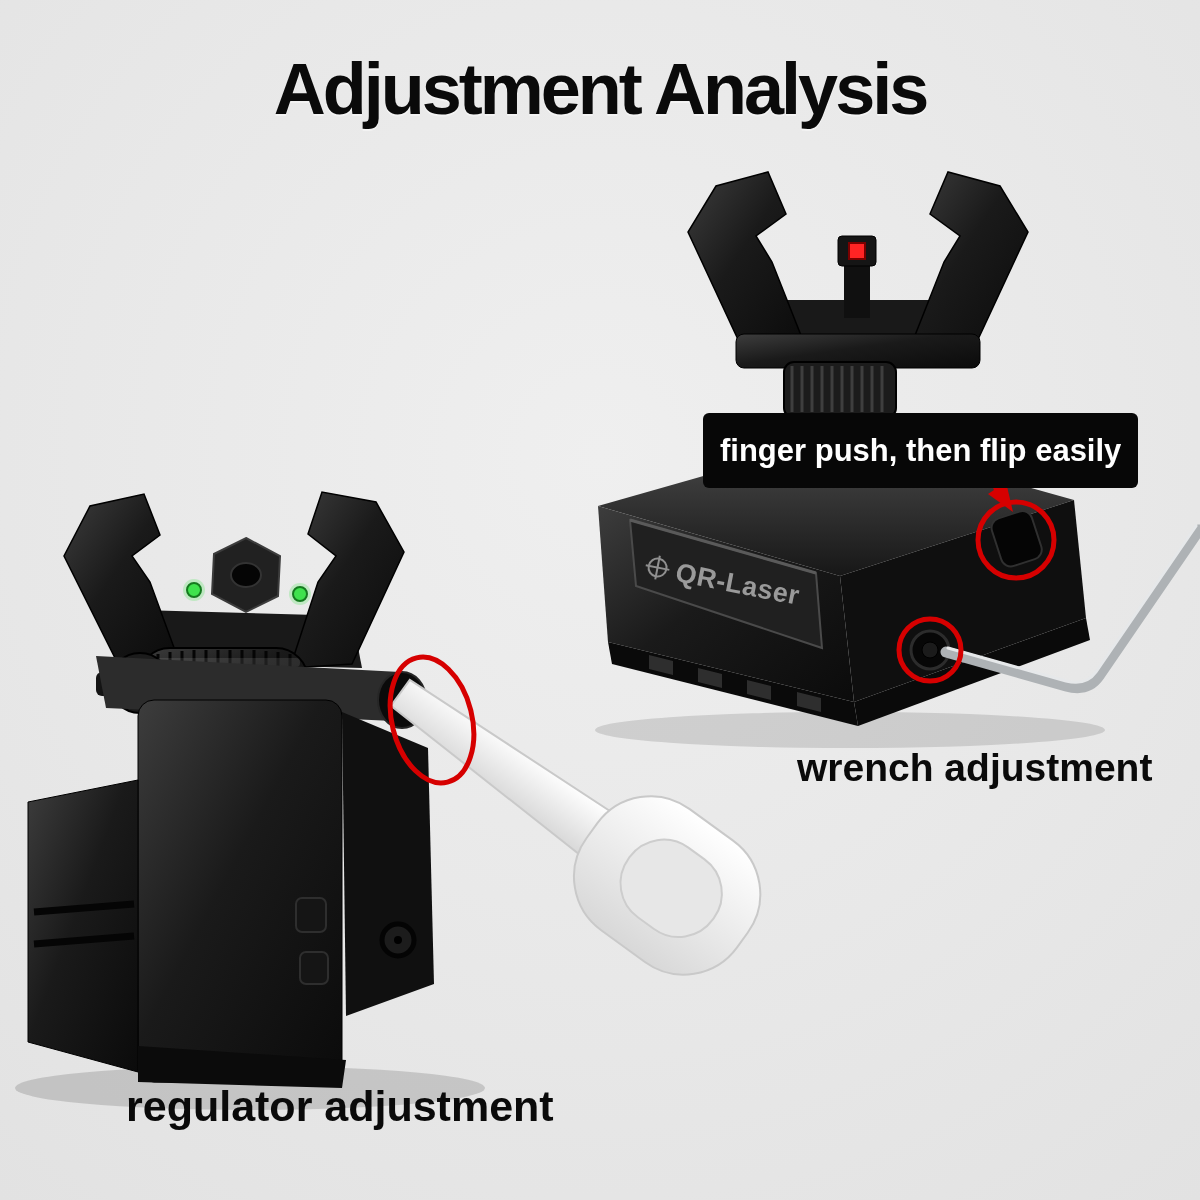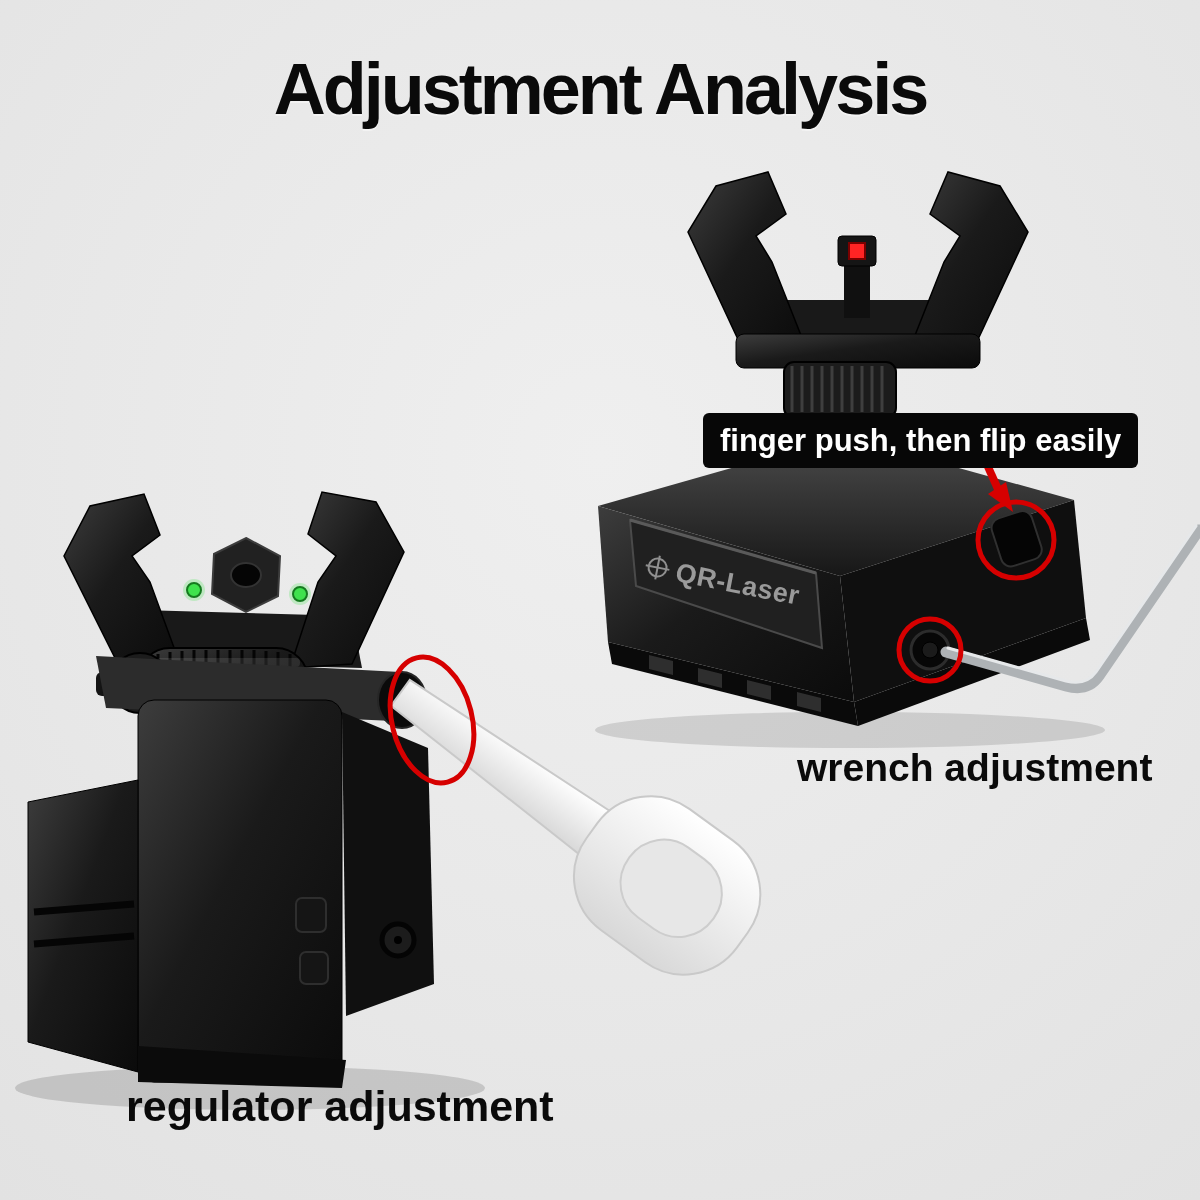--- a/index.html
+++ b/index.html
@@ -11,21 +11,21 @@
   .title{
     position:absolute;top:48px;left:0;width:1200px;text-align:center;
     font-size:72px;font-weight:bold;letter-spacing:-3px;color:#0a0a0a;
     text-shadow:0 2px 0 rgba(255,255,255,0.45);
   }
   .scene{position:absolute;top:0;left:0;}
   svg text{font-family:"Liberation Sans", sans-serif;}
   .callout{
     position:absolute;background:#070707;color:#ffffff;
     font-size:31px;font-weight:bold;line-height:1;
-    padding:12px 17px;border-radius:6px;white-space:nowrap;
+    padding:22px 17px;border-radius:6px;white-space:nowrap;
   }
   .plainlabel{
     position:absolute;color:#0a0a0a;font-weight:bold;white-space:nowrap;
   }
   .label-wrench{left:797px;top:746px;font-size:39px;}
   .label-regulator{left:126px;top:1082px;font-size:43px;}
   .label-finger{left:703px;top:413px;}
 </style>
 </head>
 <body>

